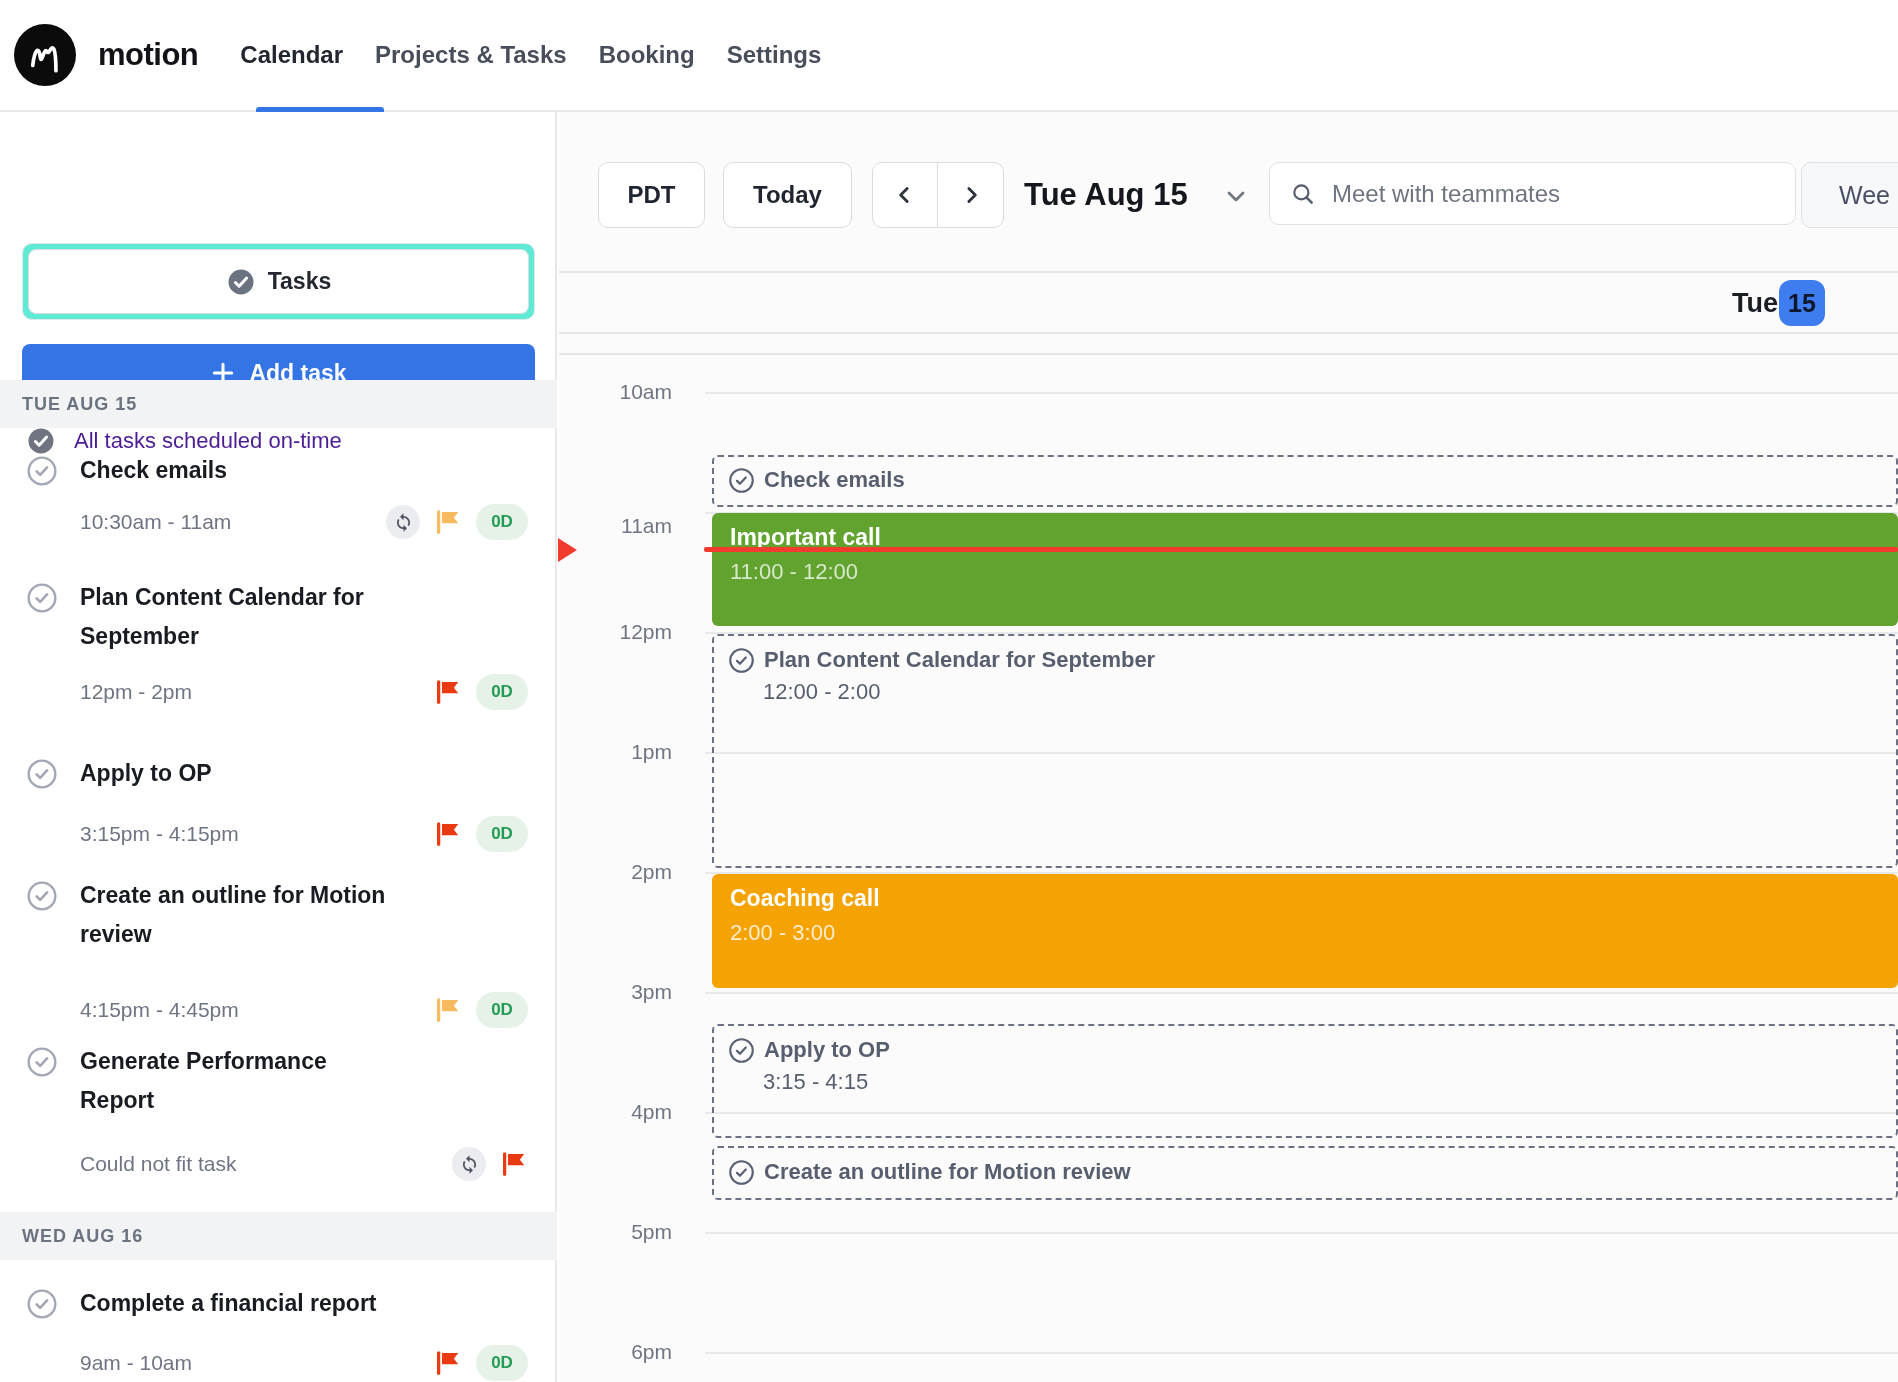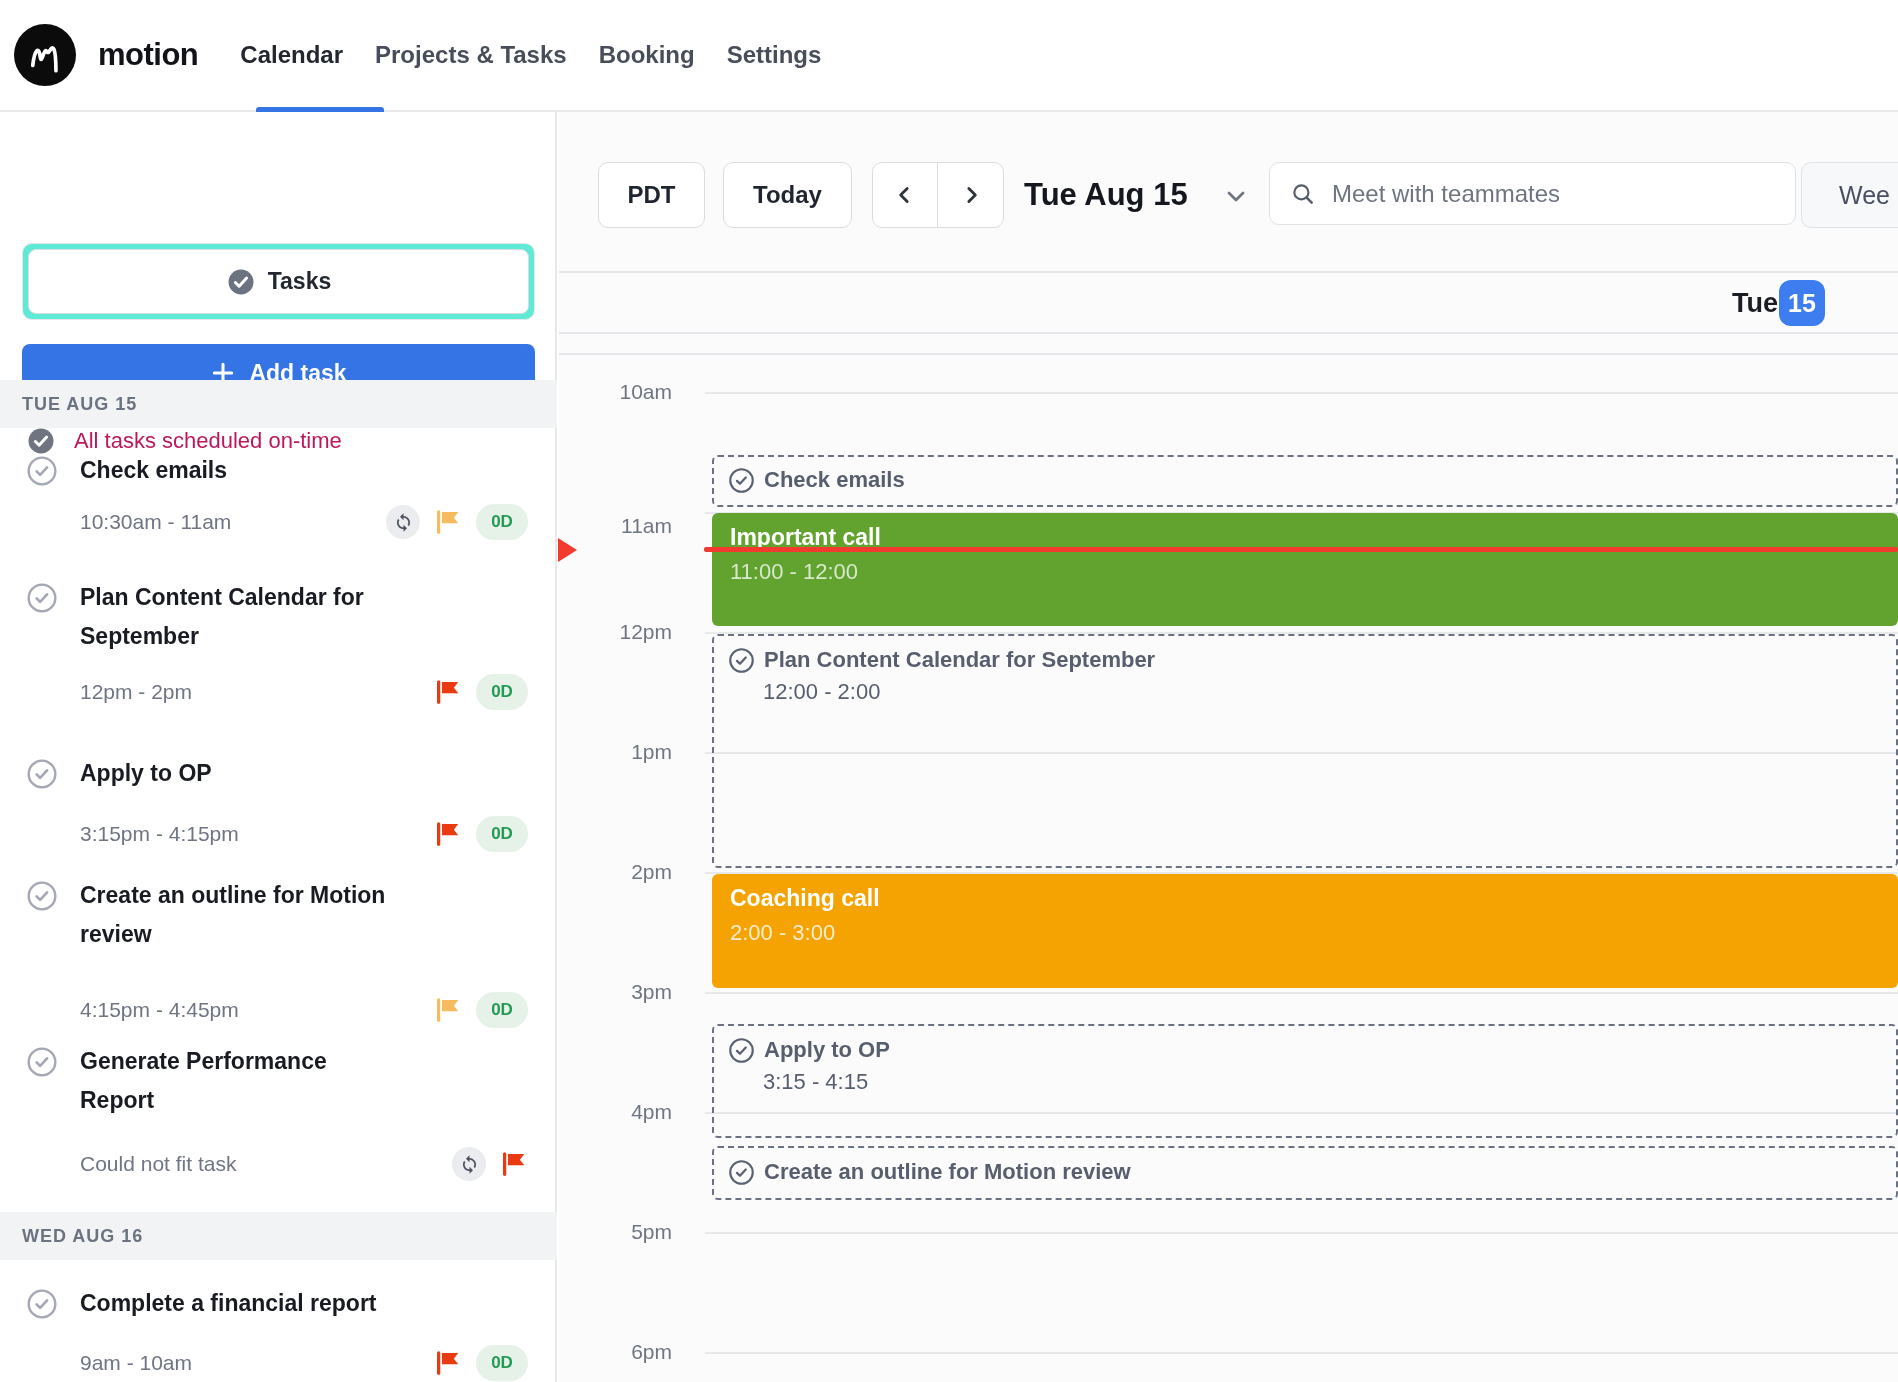--- a/index.html
+++ b/index.html
@@ -26,21 +26,21 @@
   .seg-wrap { position:absolute; left:22px; top:131px; width:513px; height:77px;
               background:#5eead4; border:1.5px solid #e4e6ea; border-radius:10px;
               display:flex; padding:5px; }
   .seg { flex:1; display:flex; align-items:center; justify-content:center; gap:12px;
          font-size:23px; font-weight:600; color:#3d434e; border-radius:8px; cursor:pointer; }
   .seg.active { background:#fff; border:1.5px solid #d8dbe0; color:#23272f; }
   .add-task { position:absolute; left:22px; top:232px; width:513px; height:58px;
               background:#3574e5; border-radius:8px; display:flex; align-items:center;
               justify-content:center; gap:13px; color:#fff; font-size:23px; font-weight:bold; cursor:pointer; }
   .status-row { position:absolute; left:26px; top:314px; display:flex; align-items:center; gap:18px;
-                font-size:22px; font-weight:500; color:#be185d;text-align:center; }
+                font-size:22px; font-weight:500; color:#4c1d95;text-align:center; }
   .sect { position:absolute; left:0; width:557px; height:48px; background:#f2f3f4;
           display:flex; align-items:center; padding-left:22px;
           font-size:18px; font-weight:bold; letter-spacing:1px; color:#6b7380; }
   .trow { position:absolute; left:0; right:0; padding:0 27px 0 80px; }
   .trow .circ { position:absolute; left:26px; top:4px; }
   .t-title { font-size:23px; font-weight:bold; color:#181b21; line-height:39px; }
   .t-meta { display:flex; align-items:center; height:36px; }
   .t-time { font-size:21px; color:#6f7584; flex:1; }
   .sync-chip { width:34px; height:34px; border-radius:50%; background:#ebecef;
                display:flex; align-items:center; justify-content:center; margin-left:10px; }
@@ -79,21 +79,21 @@
   .search-box input { border:none; outline:none; flex:1; font-size:24px;
                       font-family:"Liberation Sans", sans-serif; color:#30353f; background:transparent; }
   .search-box input::placeholder { color:#6e7480; opacity:1; }
   .week-btn { position:absolute; left:1801px; top:162px; width:130px; height:66px;
               background:#f7f8f9; border:1.5px solid #e0e2e6; border-radius:10px;
               display:flex; align-items:center; padding-left:37px;
               font-size:25px; font-weight:500; color:#4a4f63; cursor:pointer; }
   .day-lab { position:absolute; left:1560px; top:283px; width:218px; height:40px; line-height:40px;
              text-align:right; font-size:27px; font-weight:bold; color:#1a1d24; }
   .day-badge { position:absolute; left:1779px; top:280px; width:46px; height:46px; border-radius:12px;
-               background:#3d7df0; color:#ffffff; font-size:25px; font-weight:bold;
+               background:#3d7df0; color:#0f172a; font-size:25px; font-weight:bold;
                display:flex; align-items:center; justify-content:center; cursor:pointer; }
   .arrow-cell { width:66px; height:100%; display:flex; align-items:center; justify-content:center; cursor:pointer; }
 </style>
 </head>
 <body>
 
 <header class="navbar">
   <div class="logo">
     <svg width="42" height="42" viewBox="0 0 48 48">
       <path d="M10 36 C12 18 17 13 18.5 26 C20 37 23 14 26 20 C28.5 25 31 12 34 17 C36 21 36.5 30 36.5 42" fill="none" stroke="#fff" stroke-width="4.2" stroke-linecap="round"></path>

